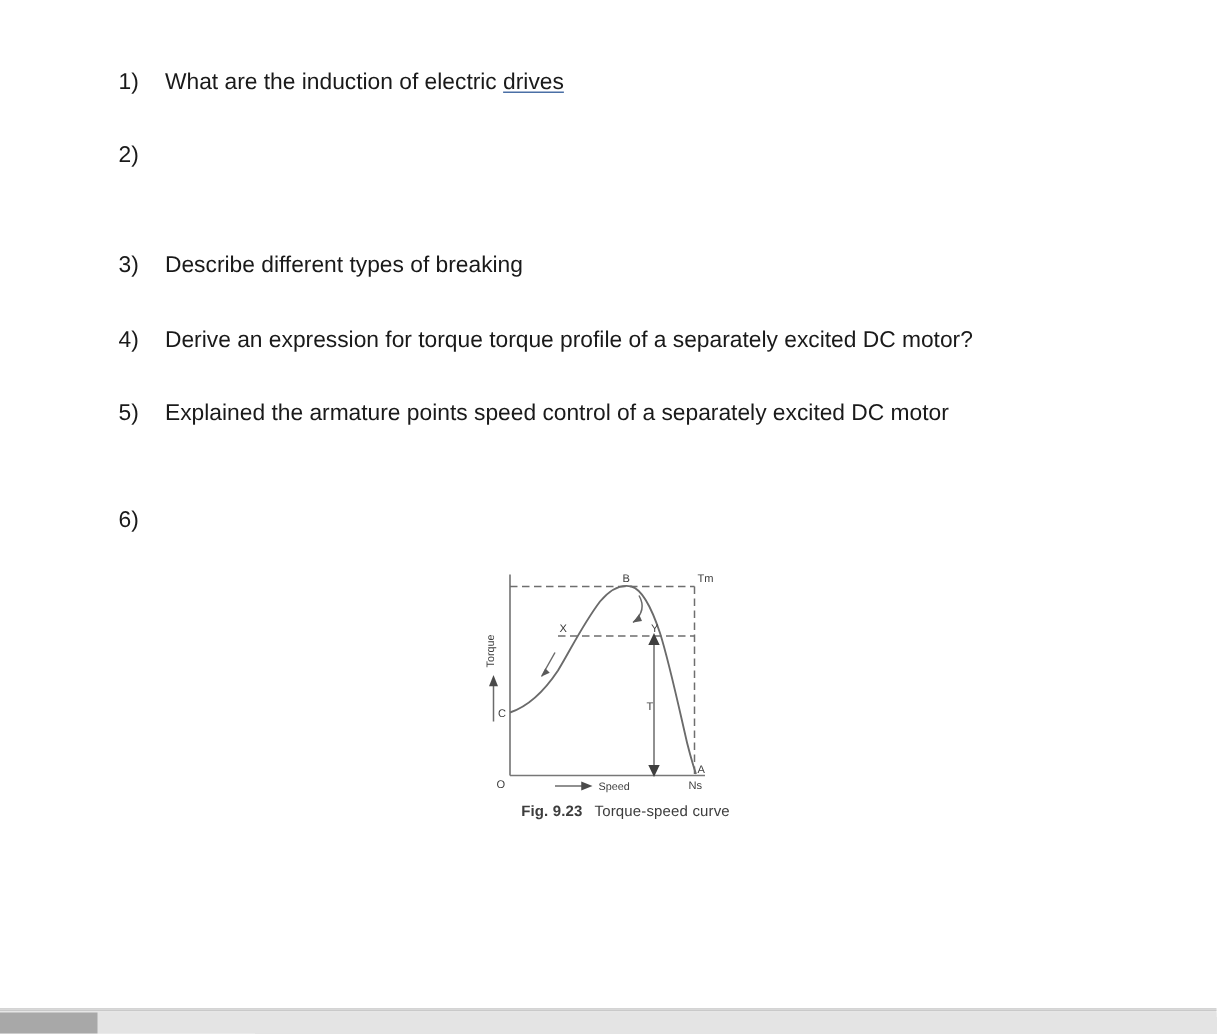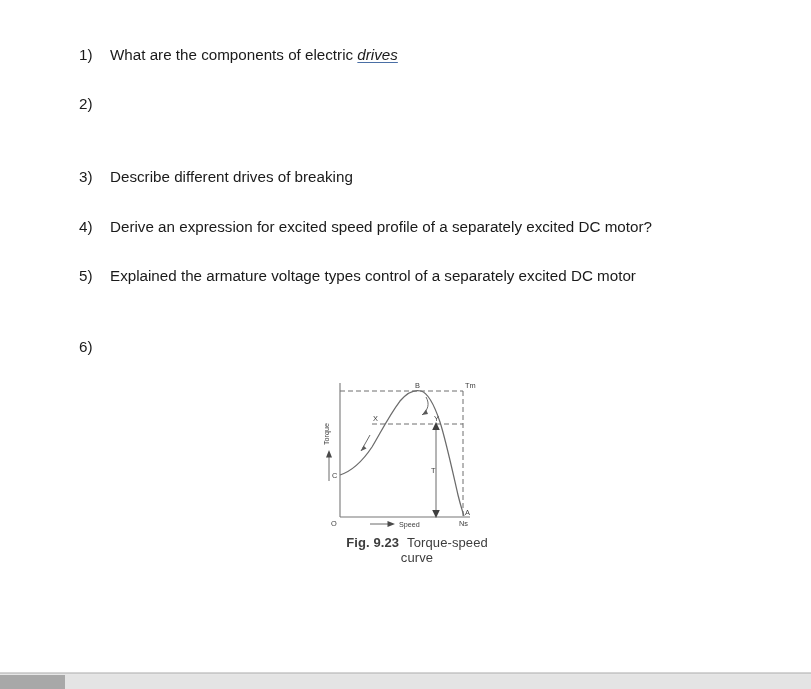--- a/index.html
+++ b/index.html
@@ -54,21 +54,20 @@
   .q-text {
     flex: 1 1 auto;
     max-width: 625px;
     color: #1a1a1a;
   }
 
   .q-text .u {
     text-decoration: underline;
     text-decoration-color: #4a6fa5;
     text-underline-offset: 2px;
-    font-style: italic;
   }
 
   
   .gap-1 { margin-top: 0px; }
   .gap-2 { margin-top: 27px; }
   .gap-3 { margin-top: 52px; }
   .gap-4 { margin-top: 28px; }
   .gap-5 { margin-top: 28px; }
   .gap-6 { margin-top: 49px; }
 
@@ -79,21 +78,21 @@
     display: flex;
     justify-content: flex-start;
   }
   .figure-inner {
     margin-left: 318px;
   }
   .fig-caption {
     margin-top: 2px;
     text-align: center;
     font-family: "Liberation Sans", sans-serif;
-    font-size: 13px;
+    font-size: 10px;
     color: #3d3d3d;
     letter-spacing: 0.1px;
     width: 170px;
     margin-left: 14px;
   }
   .fig-caption .bold { font-weight: bold; }
   .fig-caption .sp { display:inline-block; width:8px; }
 
   
   #hscroll {
@@ -133,40 +132,40 @@
 </style>
 </head>
 <body>
 
 <div id="page">
 
   <div class="doc-body">
 
     <div class="q-item gap-1">
       <span class="q-num">1)</span>
-      <span class="q-text"><span>What are the components of electric </span><span class="u">drives</span></span>
+      <span class="q-text"><span>What are the induction of electric </span><span class="u">drives</span></span>
     </div>
 
     <div class="q-item gap-2">
       <span class="q-num">2)</span>
     </div>
 
     <div class="q-item gap-3">
       <span class="q-num">3)</span>
-      <span class="q-text">Describe different drives of breaking</span>
+      <span class="q-text">Describe different types of breaking</span>
     </div>
 
     <div class="q-item gap-4">
       <span class="q-num">4)</span>
-      <span class="q-text">Derive an expression for excited speed profile of a separately excited DC motor?</span>
+      <span class="q-text">Derive an expression for torque torque profile of a separately excited DC motor?</span>
     </div>
 
     <div class="q-item gap-5">
       <span class="q-num">5)</span>
-      <span class="q-text">Explained the armature voltage types control of a separately excited DC motor</span>
+      <span class="q-text">Explained the armature points speed control of a separately excited DC motor</span>
     </div>
 
     <div class="q-item gap-6">
       <span class="q-num">6)</span>
     </div>
 
     <div class="figure-wrap">
       <div class="figure-inner">
 
         <svg width="160" height="152" viewBox="0 0 160 152">

